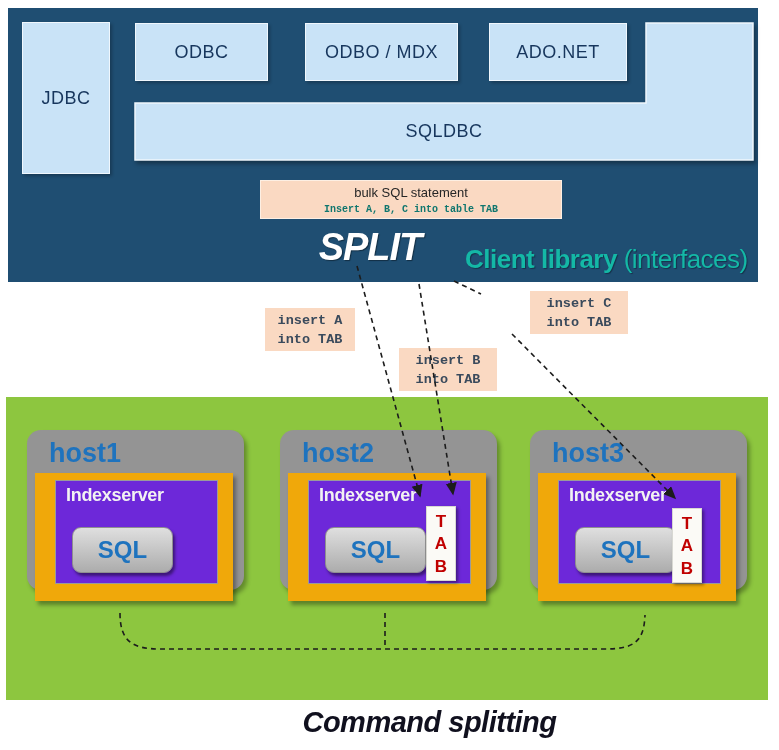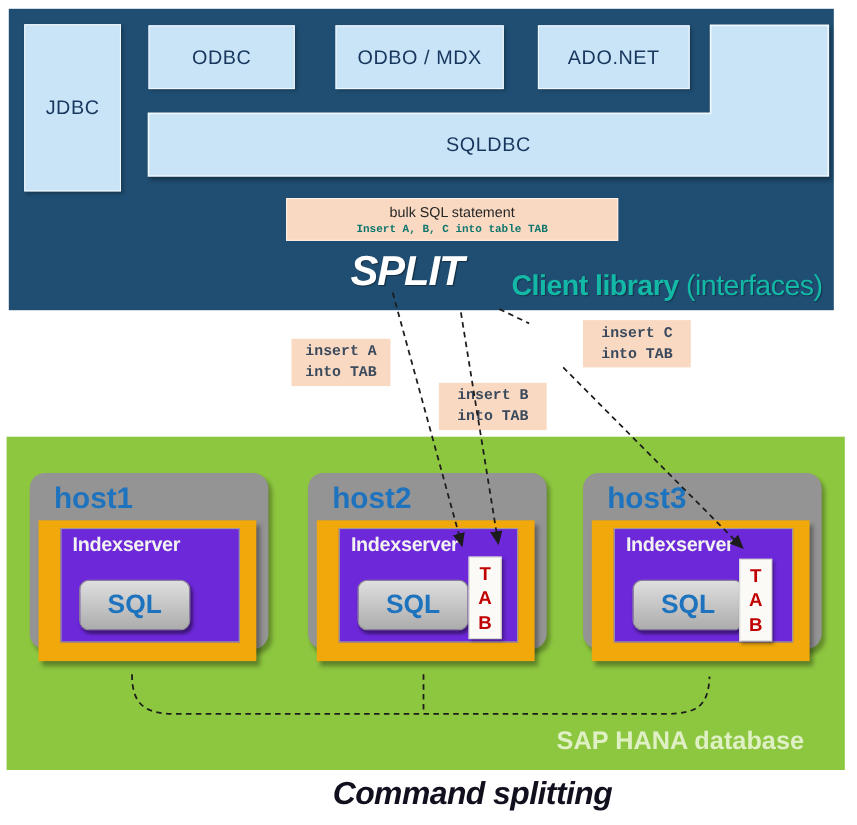--- a/index.html
+++ b/index.html
@@ -201,21 +201,20 @@
     <div class="sqlbox">
       <span>SQL</span>
     </div>
     <div class="tab tab-h3">
       <span>T</span>
       <span>A</span>
       <span>B</span>
     </div>
   </div>
 
-  <div class="db-label">SAP HANA database</div>
 
   <svg class="overlay" width="779" height="750">
     <defs>
       <marker id="arrow" markerWidth="9" markerHeight="8" refX="7" refY="3.5" orient="auto">
         <path d="M0,0 L8,3.5 L0,7 Z" fill="#1c1c1c"></path>
       </marker>
     </defs>
     <g stroke="#1c1c1c" stroke-width="1.6" fill="none" stroke-dasharray="5 4">
       <path d="M357,266 L420,496" marker-end="url(#arrow)"></path>
       <path d="M419,284 L453,494" marker-end="url(#arrow)"></path>

